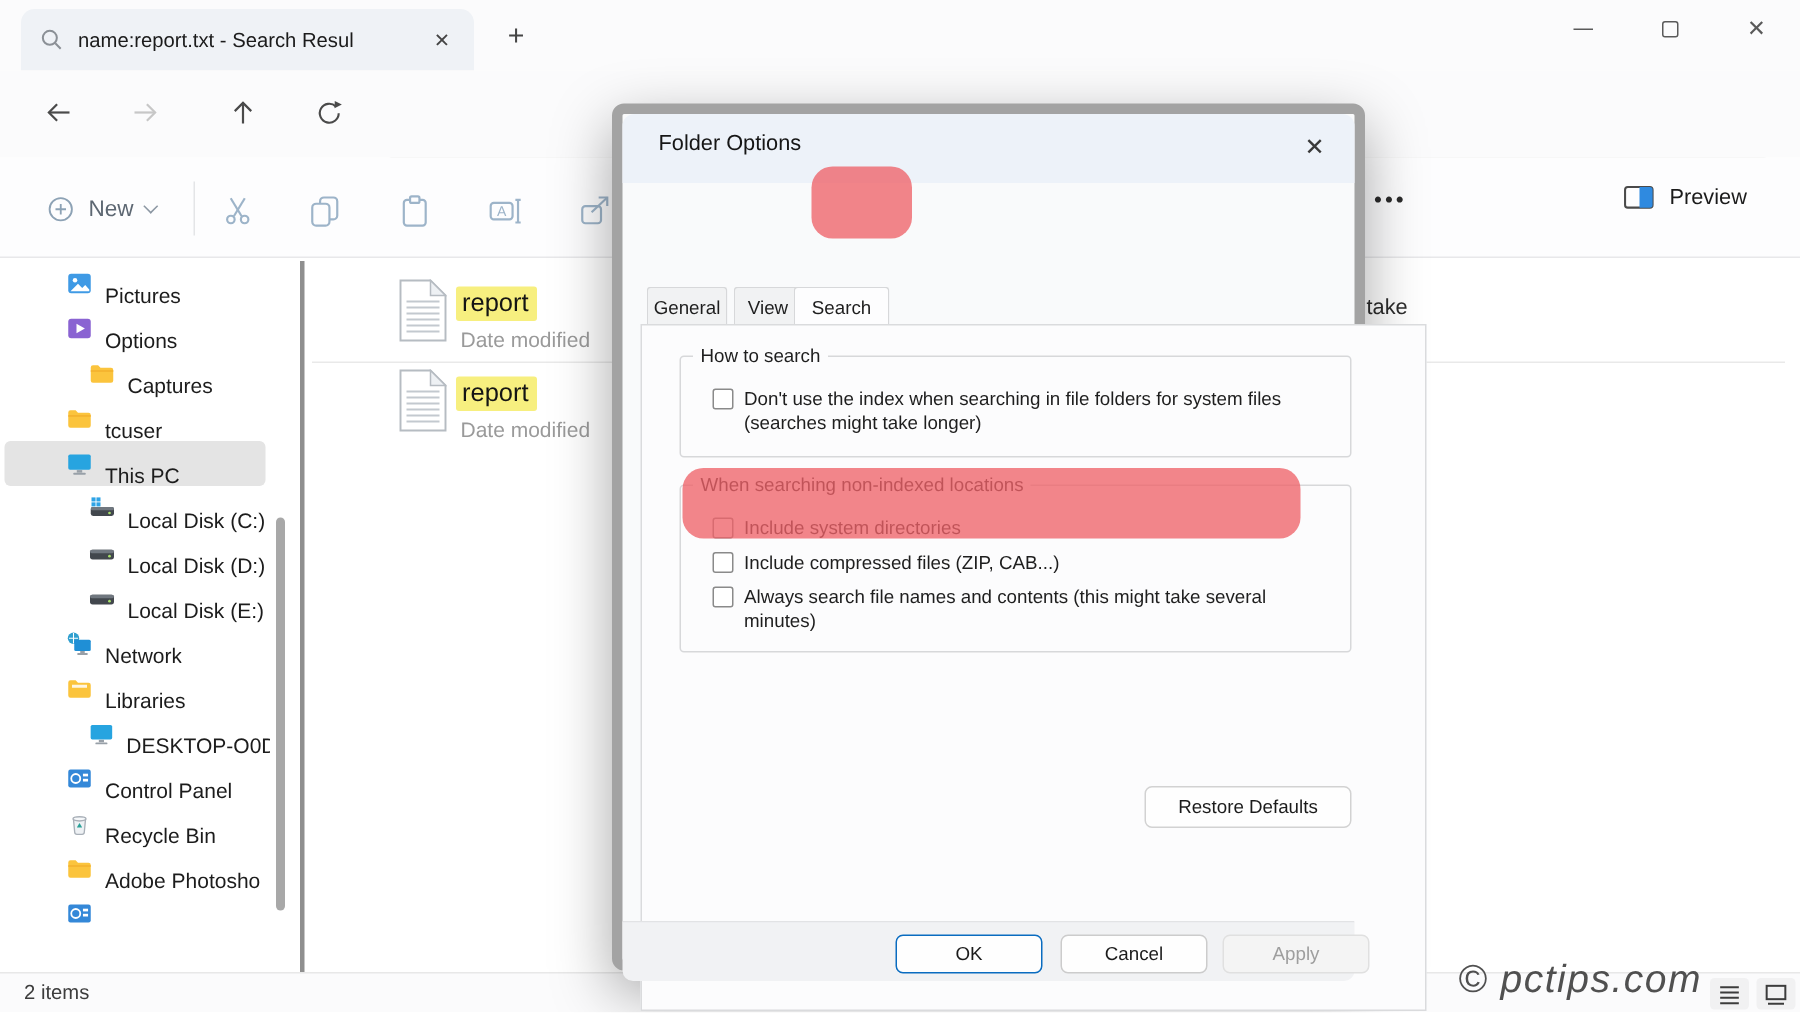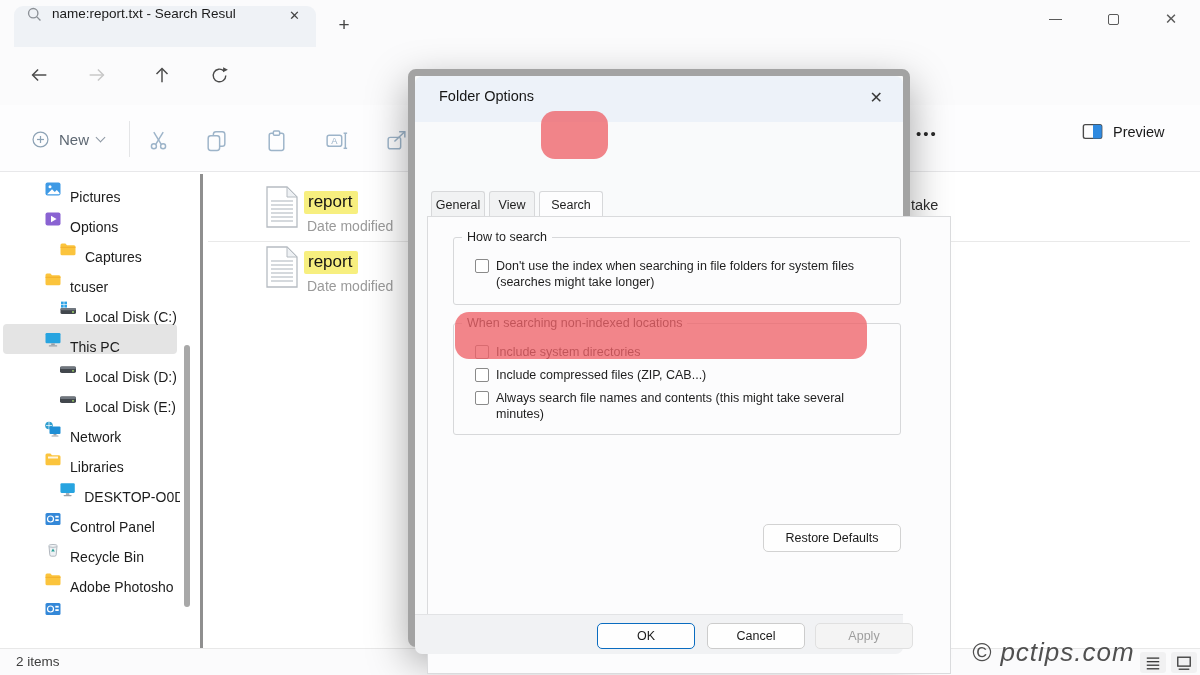--- a/index.html
+++ b/index.html
@@ -3,21 +3,21 @@
 <meta charset="utf-8">
 <style>
   * { margin:0; padding:0; box-sizing:border-box; }
   html,body { width:1200px; height:675px; overflow:hidden; background:#fff;
     font-family:"Liberation Sans","DejaVu Sans",sans-serif; }
   #app { position:relative; width:1200px; height:675px; background:#fff; overflow:hidden; }
 
   
   .tabstrip { position:absolute; left:0; top:0; width:1200px; height:47px; background:#fbfbfc; }
   .tab { position:absolute; left:14px; top:6px; width:302px; height:41px; background:#eff2f6;
-    border-radius:9px 9px 0 0; display:flex; padding:0 10px 0 12px; }
+    border-radius:9px 9px 0 0; display:flex; align-items:center; padding:0 10px 0 12px; }
   .tab-title { font-size:13.5px; color:#1b1b1b; flex:1; margin-left:9px; white-space:nowrap; overflow:hidden; }
   .tab-close { font-size:13px; color:#444; padding:2px 6px; cursor:pointer; }
   .newtab-btn { position:absolute; left:331px; top:12px; font-size:19px; color:#454545; width:26px; height:26px;
     display:flex; align-items:center; justify-content:center; }
   .win-controls { position:absolute; right:0; top:0; height:40px; display:flex; }
   .wc-btn { width:58px; height:38px; display:flex; align-items:center; justify-content:center; }
   .wc-min { width:13px; height:0; border-top:1.4px solid #5a5a5a; }
   .wc-max { width:11px; height:11px; border:1.4px solid #5a5a5a; border-radius:2px; }
   .wc-close-x { font-size:15px; color:#5a5a5a; }
 
@@ -255,41 +255,41 @@
       </svg>
       <span>Captures</span>
     </div>
     <div class="srow">
       <svg width="18" height="18" viewBox="0 0 18 18">
         <path d="M1.5 5 a1.5 1.5 0 0 1 1.5-1.5 h3.4 l1.6 1.7 h7 A1.5 1.5 0 0 1 16.5 6.7 v7 a1.5 1.5 0 0 1 -1.5 1.5 h-12 a1.5 1.5 0 0 1 -1.5-1.5 Z" fill="#fbc43d"></path>
         <path d="M1.5 6.8 h15 v1 h-15 Z" fill="#f3b02c"></path>
       </svg>
       <span>tcuser</span>
     </div>
+    <div class="srow sel">
+      <svg width="18" height="18" viewBox="0 0 18 18">
+        <rect x="1.5" y="3" width="15" height="10.2" rx="1.2" fill="#27a4e0"></rect>
+        <rect x="7.2" y="13.4" width="3.6" height="1.7" fill="#98a0a8"></rect>
+        <rect x="4.8" y="15.2" width="8.4" height="1.3" rx=".6" fill="#98a0a8"></rect>
+      </svg>
+      <span>This PC</span>
+    </div>
     <div class="srow ind2">
       <svg width="18" height="18" viewBox="0 0 18 18">
         <g fill="#2ea3e6">
           <rect x="2" y="1.6" width="2.7" height="2.7"></rect>
             <rect x="5.3" y="1.6" width="2.7" height="2.7"></rect>
           <rect x="2" y="4.9" width="2.7" height="2.7"></rect>
             <rect x="5.3" y="4.9" width="2.7" height="2.7"></rect>
         </g>
         <rect x="1.5" y="8" width="15.5" height="6" rx="1.6" fill="#42474d"></rect>
         <rect x="1.5" y="8" width="15.5" height="2.2" rx="1.1" fill="#70777f"></rect>
         <circle cx="14" cy="12" r=".9" fill="#a8e06a"></circle>
       </svg>
       <span>Local Disk (C:)</span>
-    </div>
-    <div class="srow sel">
-      <svg width="18" height="18" viewBox="0 0 18 18">
-        <rect x="1.5" y="3" width="15" height="10.2" rx="1.2" fill="#27a4e0"></rect>
-        <rect x="7.2" y="13.4" width="3.6" height="1.7" fill="#98a0a8"></rect>
-        <rect x="4.8" y="15.2" width="8.4" height="1.3" rx=".6" fill="#98a0a8"></rect>
-      </svg>
-      <span>This PC</span>
     </div>
     <div class="srow ind2">
       <svg width="18" height="18" viewBox="0 0 18 18">
         <rect x="1" y="6.5" width="16" height="6.5" rx="1.8" fill="#42474d"></rect>
         <rect x="1" y="6.5" width="16" height="2.4" rx="1.2" fill="#70777f"></rect>
         <circle cx="14" cy="10.8" r=".9" fill="#a8e06a"></circle>
       </svg>
       <span>Local Disk (D:)</span>
     </div>
     <div class="srow ind2">
@@ -421,21 +421,21 @@
 
   <div class="watermark">© pctips.com</div>
 
   <div class="dialog">
     <div class="dlg-titlebar"></div>
     <div class="dlg-title">Folder Options</div>
     <div class="dlg-close">✕</div>
 
     <div class="dlg-tab" style="left:16px;width:54px">General</div>
     <div class="dlg-tab" style="left:74px;width:46px">View</div>
-    <div class="dlg-tab active" style="left:124px;width:64px">Search</div>
+    <div class="dlg-tab active" style="left:114px;width:64px">Search</div>
 
     <div class="dlg-page">
       <div class="groupbox" style="top:20px;height:68px">
         <span class="group-legend">How to search</span>
         <div class="cbrow" style="top:20px">
           <div class="cbox"></div>
           <div class="cblabel" style="width:398px">Don't use the index when searching in file folders for system files (searches might take longer)</div>
         </div>
       </div>
 

